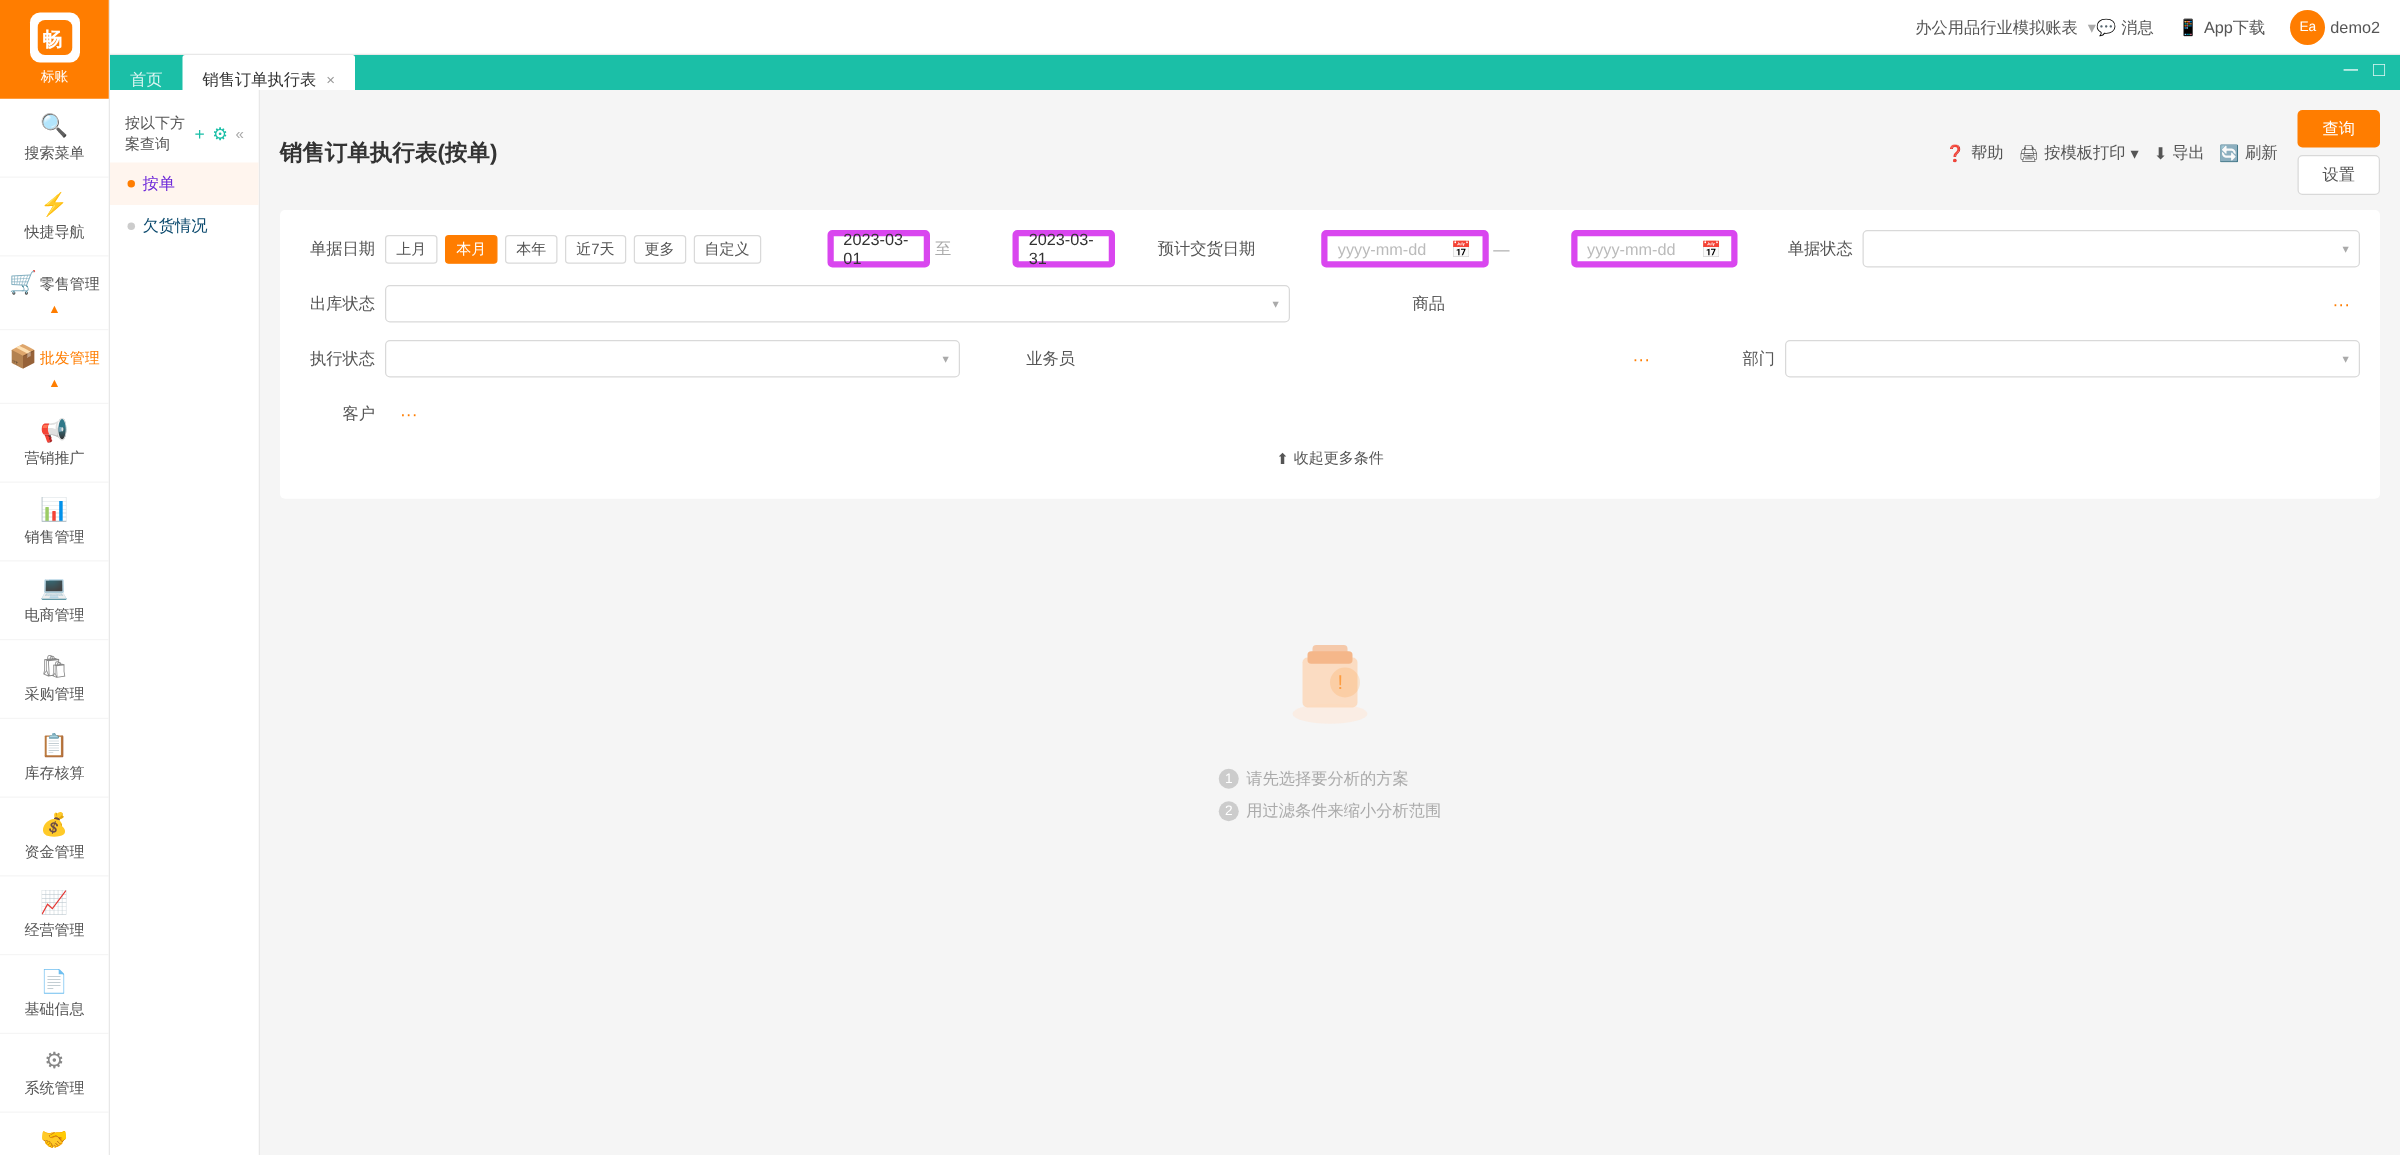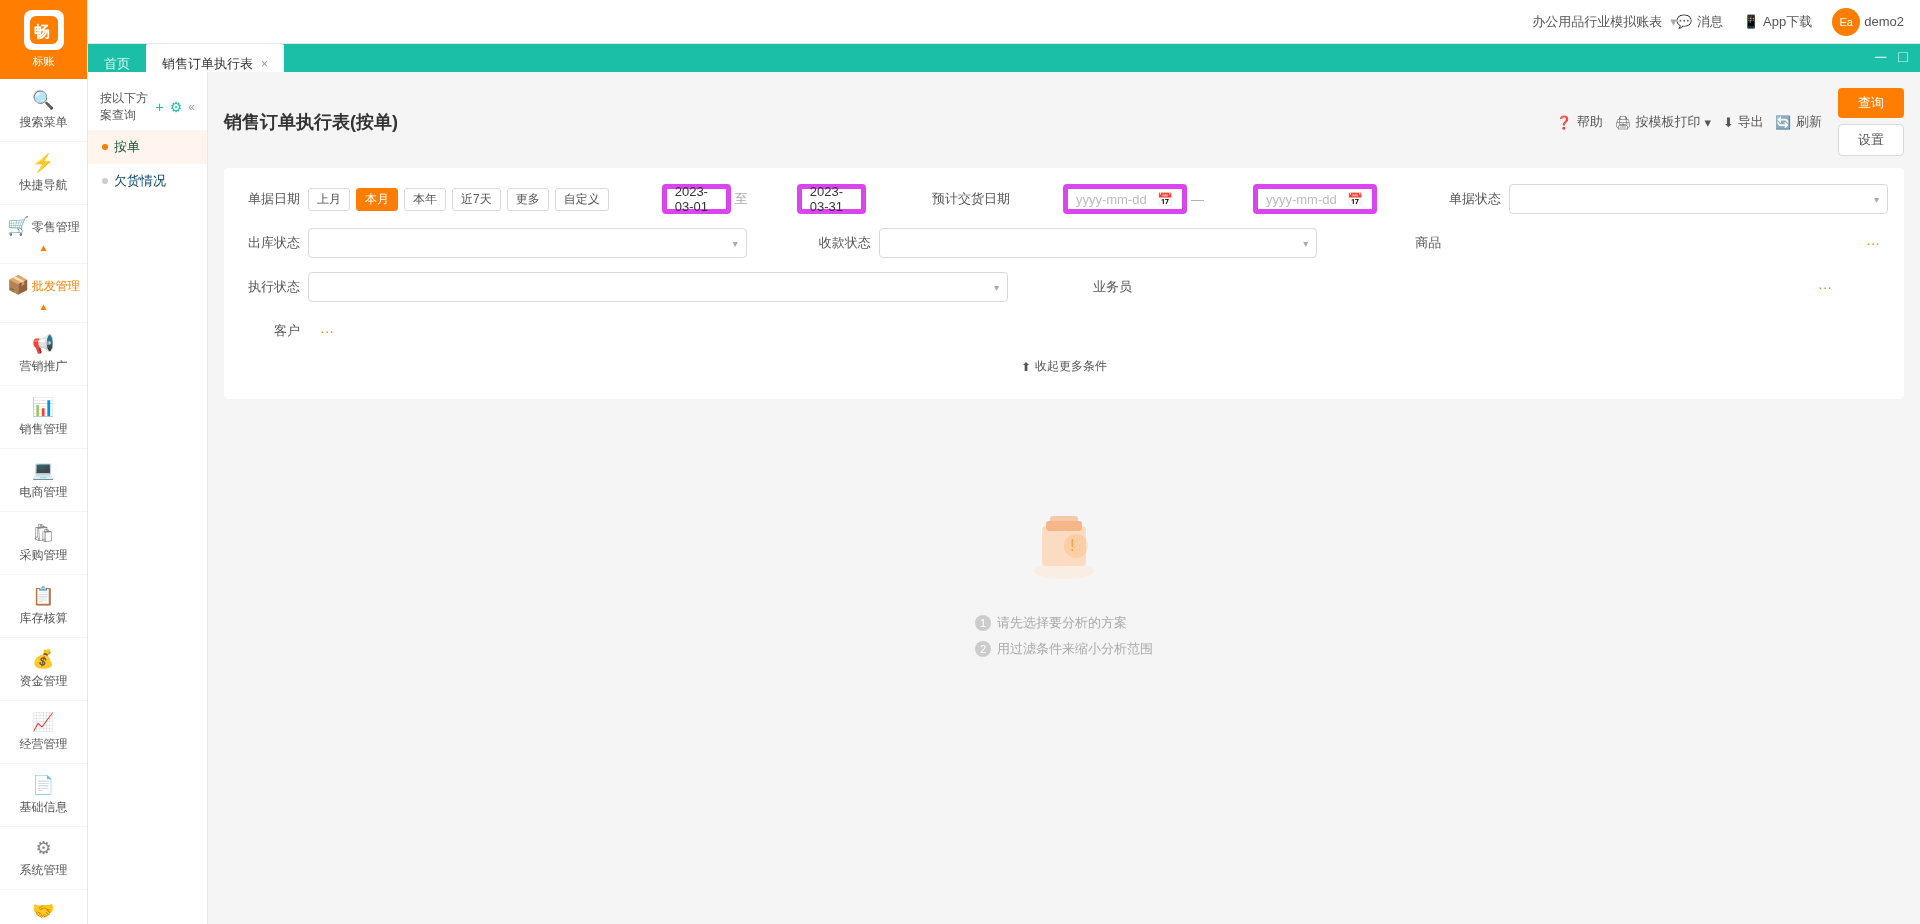--- a/index.html
+++ b/index.html
@@ -34,21 +34,21 @@
     .tab-bar-action-btn { background: none; border: none; color: rgba(255,255,255,0.85); cursor: pointer; font-size: 16px; padding: 4px; }
     .page-header { display: flex; align-items: center; justify-content: space-between; margin-bottom: 12px; }
     .page-title { font-size: 18px; font-weight: bold; color: #333; }
     .page-header-actions { display: flex; align-items: center; gap: 12px; color: #555; font-size: 13px; }
     .page-header-action { display: flex; align-items: center; gap: 4px; cursor: pointer; color: #555; }
     .btn-query { background: #ff7d00; color: #fff; border: none; border-radius: 4px; padding: 6px 20px; font-size: 13px; cursor: pointer; }
     .btn-settings { background: #fff; color: #555; border: 1px solid #d9d9d9; border-radius: 4px; padding: 6px 14px; font-size: 13px; cursor: pointer; }
 
     
     .filter-panel { background: #fff; border-radius: 4px; padding: 16px; margin-bottom: 12px; }
-    .filter-row { display: flex; align-items: flex-end; margin-bottom: 14px; gap: 16px; }
+    .filter-row { display: flex; align-items: flex-end; margin-bottom: 14px; gap: 0; }
     .filter-item { display: flex; align-items: center; flex: 1; min-width: 0; }
     .filter-label { color: #555; font-size: 13px; white-space: nowrap; margin-right: 8px; min-width: 60px; text-align: right; }
     .filter-select { flex: 1; height: 30px; border: 1px solid #d9d9d9; border-radius: 4px; padding: 0 8px; font-size: 13px; color: #333; background: #fff; cursor: pointer; display: flex; align-items: center; justify-content: space-between; }
     .filter-select-placeholder { color: #bbb; }
     .filter-select-arrow { color: #aaa; font-size: 11px; }
     .filter-date-input { flex: 1; height: 30px; border: 5px solid #d946ef; border-radius: 4px; padding: 0 8px; font-size: 13px; color: #bbb; display: flex; align-items: center; justify-content: space-between; margin-left: 45px; }
     .filter-date-sep { color: #aaa; }
     .date-quick-btns { display: flex; align-items: center; gap: 6px; margin-right: 8px; }
     .date-quick-btn { padding: 2px 8px; border: 1px solid #d9d9d9; border-radius: 3px; font-size: 12px; cursor: pointer; color: #555; background: #fff; }
     .date-quick-btn.active { background: #ff7d00; color: #fff; border-color: #ff7d00; }
@@ -61,21 +61,21 @@
     .inner-sidebar { width: 120px; background: #fff; border-right: 1px solid #e8e8e8; flex-shrink: 0; overflow-y: auto; }
     .inner-main { flex: 1; overflow-y: auto; padding: 16px; background: #f5f5f5; }
 
     
     .inner-sidebar-section { padding: 8px 0; }
     .inner-sidebar-header { display: flex; align-items: center; justify-content: space-between; padding: 10px 12px 6px; color: #333; font-size: 13px; font-weight: 500; }
     .inner-sidebar-actions { display: flex; gap: 6px; }
     .inner-sidebar-action { color: #1bbfa7; cursor: pointer; font-size: 14px; background: none; border: none; }
     .inner-sidebar-toggle { color: #aaa; cursor: pointer; font-size: 12px; background: none; border: none; }
     .inner-nav-item { display: flex; align-items: center; gap: 6px; padding: 8px 14px; font-size: 13px; color: #0c4a6e; cursor: pointer; }
-    .inner-nav-item.active { color: #14532d; background: #fff5ee; }
+    .inner-nav-item.active { color: #6d28d9; background: #fff5ee; }
     .inner-nav-item .item-dot { width: 6px; height: 6px; border-radius: 50%; flex-shrink: 0; }
 
     
     .empty-state { display: flex; flex-direction: column; align-items: center; justify-content: center; padding: 80px 0; color: #aaa; }
     .empty-state-tips { font-size: 13px; color: #aaa; line-height: 2; text-align: left; }
     .empty-state-tips .tip-row { display: flex; align-items: center; gap: 6px; }
     .tip-num { width: 16px; height: 16px; border-radius: 50%; background: #ccc; color: #fff; font-size: 11px; display: flex; align-items: center; justify-content: center; flex-shrink: 0; }
 
     .actions-right { display: flex; flex-direction: column; gap: 6px; }
 
@@ -310,27 +310,20 @@
           <div class="filter-item" style="flex:1;">
             <span class="filter-label">出库状态</span>
             <div class="filter-select" style="flex:1;">
               <span class="filter-select-placeholder"></span>
               <span class="filter-select-arrow chevron-down"></span>
             </div>
           </div>
 
           <div style="width:32px;"></div>
 
-          <div class="filter-item" style="flex:1;">
-            <span class="filter-label">收款状态</span>
-            <div class="filter-select" style="flex:1;">
-              <span class="filter-select-placeholder"></span>
-              <span class="filter-select-arrow chevron-down"></span>
-            </div>
-          </div>
 
           <div style="width:32px;"></div>
 
           <div class="filter-item" style="flex:1;">
             <span class="filter-label">商品</span>
             <div class="filter-select" style="flex:1;border:none;justify-content:flex-end;">
               <span class="filter-ellipsis">···</span>
             </div>
           </div>
         </div>
@@ -348,20 +341,27 @@
 
           <div class="filter-item" style="flex:1;">
             <span class="filter-label">业务员</span>
             <div class="filter-select" style="flex:1;border:none;justify-content:flex-end;">
               <span class="filter-ellipsis">···</span>
             </div>
           </div>
 
           <div style="width:32px;"></div>
 
+          <div class="filter-item" style="flex:1;">
+            <span class="filter-label">部门</span>
+            <div class="filter-select" style="flex:1;">
+              <span class="filter-select-placeholder"></span>
+              <span class="filter-select-arrow chevron-down"></span>
+            </div>
+          </div>
         </div>
 
         <div class="filter-row" style="margin-bottom:4px;">
           <div class="filter-item" style="flex:1;">
             <span class="filter-label">客户</span>
             <div class="filter-select" style="flex:1;border:none;justify-content:flex-start;max-width:260px;">
               <span class="filter-ellipsis">···</span>
             </div>
           </div>
         </div>

